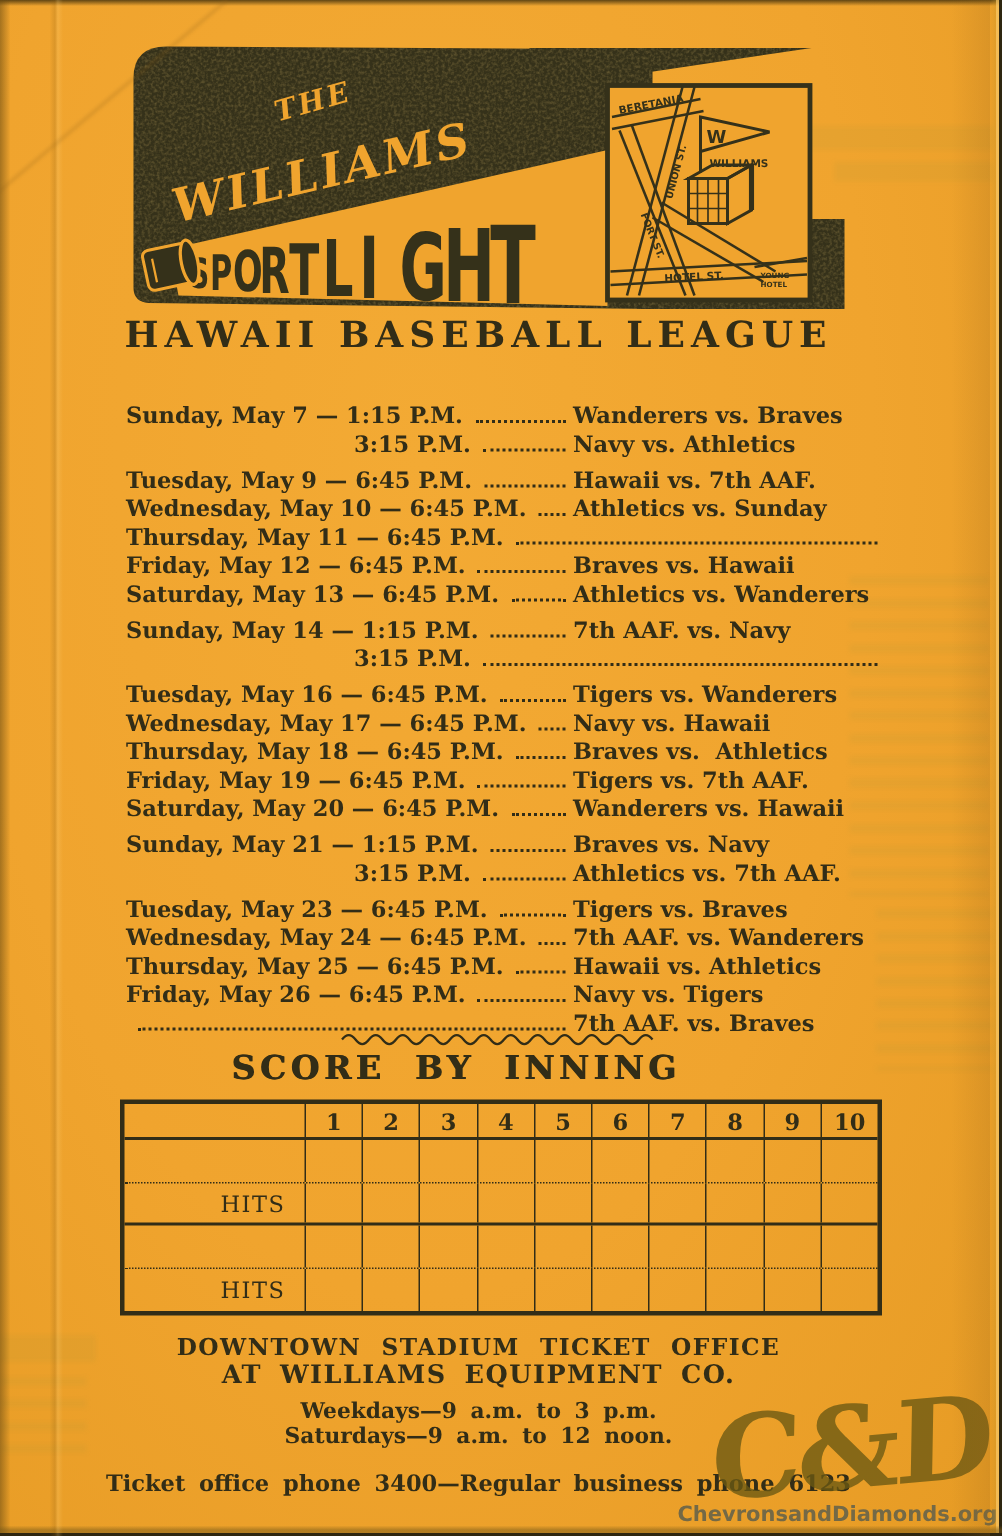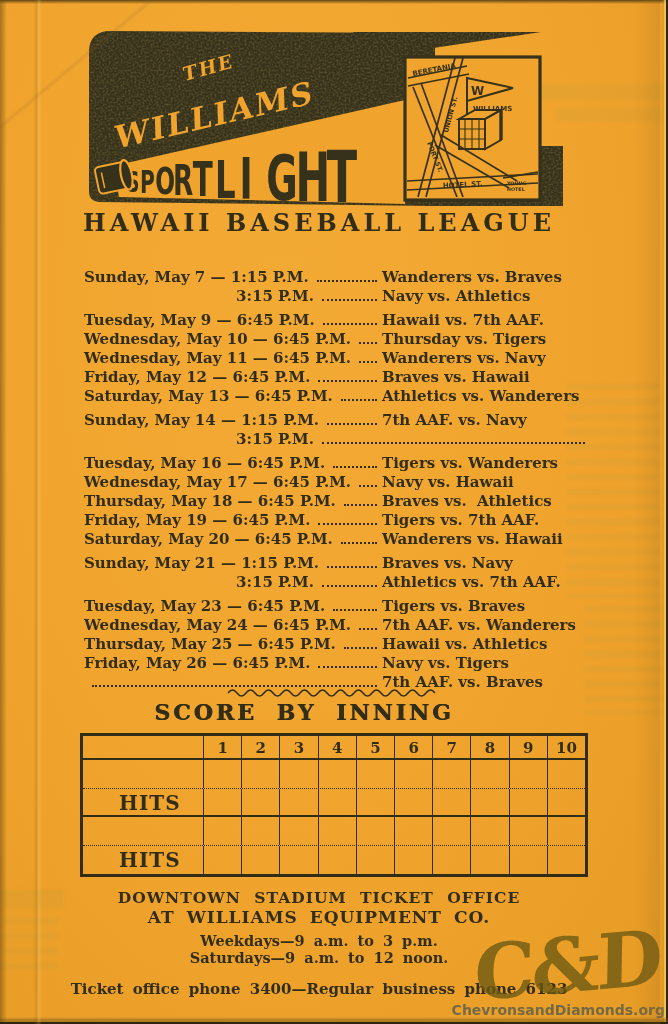--- a/index.html
+++ b/index.html
@@ -49,21 +49,21 @@
     text-shadow:.6px 0 currentColor;}
   #score-table{position:absolute;left:80px;top:733px;width:508px;border:3px solid var(--ink);}
   .tr{display:flex;}
   .tr-header{height:24px;border-bottom:2.5px solid var(--ink);}
   .tr-score{height:29px;border-bottom:1.6px dotted var(--ink);}
   .tr-hits{height:28px;border-bottom:2.5px solid var(--ink);}
   .tr:last-child{border-bottom:none;}
   .c{flex:1;border-left:1.6px solid var(--ink);}
   .c-lbl{flex:0 0 120px;border-left:none;}
   .c-num{font-weight:700;font-size:15px;text-align:center;line-height:24px;}
-  .c-hits{font-weight:700;font-size:20px;letter-spacing:1px;padding-left:36px;line-height:28px;}
+  .c-hits{font-weight:400;font-size:15px;letter-spacing:1px;padding-left:64px;line-height:28px;}
   
   #footer{position:absolute;left:0;right:30px;top:888px;text-align:center;font-weight:700;}
   .f1{font-size:15.5px;letter-spacing:1px;word-spacing:7px;}
   .f2{font-size:17px;letter-spacing:1px;word-spacing:5px;margin-bottom:5px;}
   .f3,.f4{font-size:14.5px;word-spacing:4px;}
   .f4{margin-bottom:14px;}
   .f5{font-size:15px;word-spacing:4px;}
   
   #wm-mark{position:absolute;right:8px;bottom:20px;font-weight:700;font-size:76px;line-height:1;
     color:var(--wm);opacity:.78;transform:rotate(-5deg) skewX(-6deg);letter-spacing:-3px;}
@@ -181,26 +181,25 @@
       </div>
       <div class="sched-group">
         <div class="sched-row">
           <span class="when">Tuesday, May 9 — 6:45 P.M.</span>
           <span class="dots"></span>
           <span class="teams">Hawaii vs. 7th AAF.</span>
         </div>
         <div class="sched-row">
           <span class="when">Wednesday, May 10 — 6:45 P.M.</span>
           <span class="dots"></span>
-          <span class="teams">Thursday vs. Tigers</span>
-        </div>
-        <div class="sched-row">
-          <span class="when">Wednesday, May 11 — 6:45 P.M.</span>
-          <span class="dots"></span>
-          <span class="teams">Wanderers vs. Navy</span>
+          <span class="teams">Athletics vs. Sunday</span>
+        </div>
+        <div class="sched-row">
+          <span class="when">Thursday, May 11 — 6:45 P.M.</span>
+          <span class="dots"></span>
         </div>
         <div class="sched-row">
           <span class="when">Friday, May 12 — 6:45 P.M.</span>
           <span class="dots"></span>
           <span class="teams">Braves vs. Hawaii</span>
         </div>
         <div class="sched-row">
           <span class="when">Saturday, May 13 — 6:45 P.M.</span>
           <span class="dots"></span>
           <span class="teams">Athletics vs. Wanderers</span>

